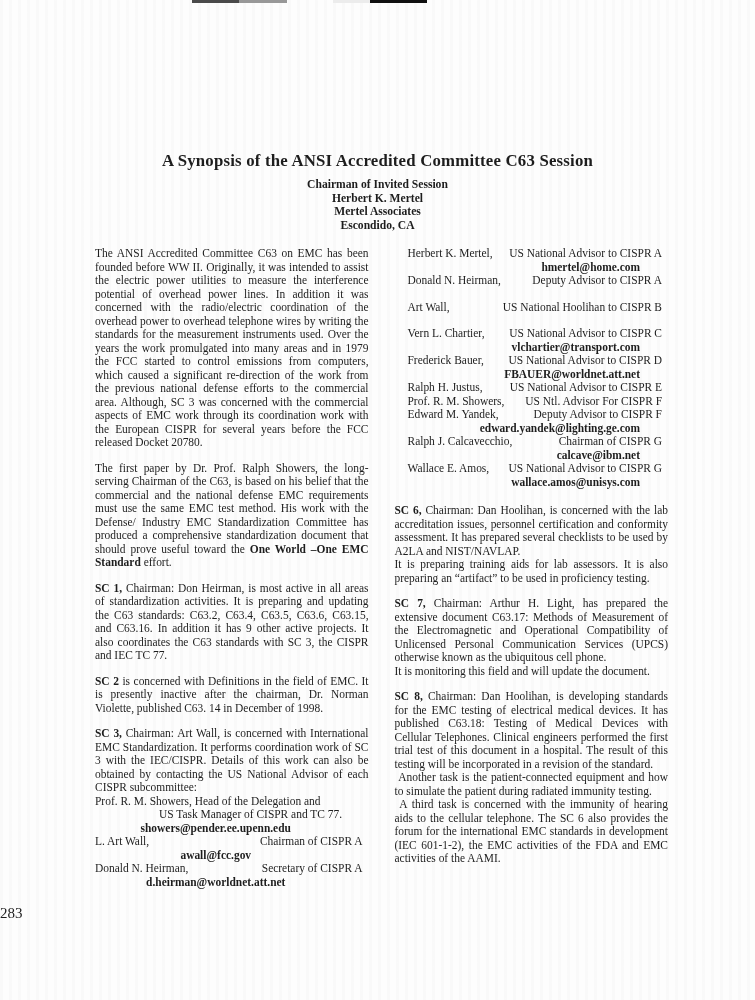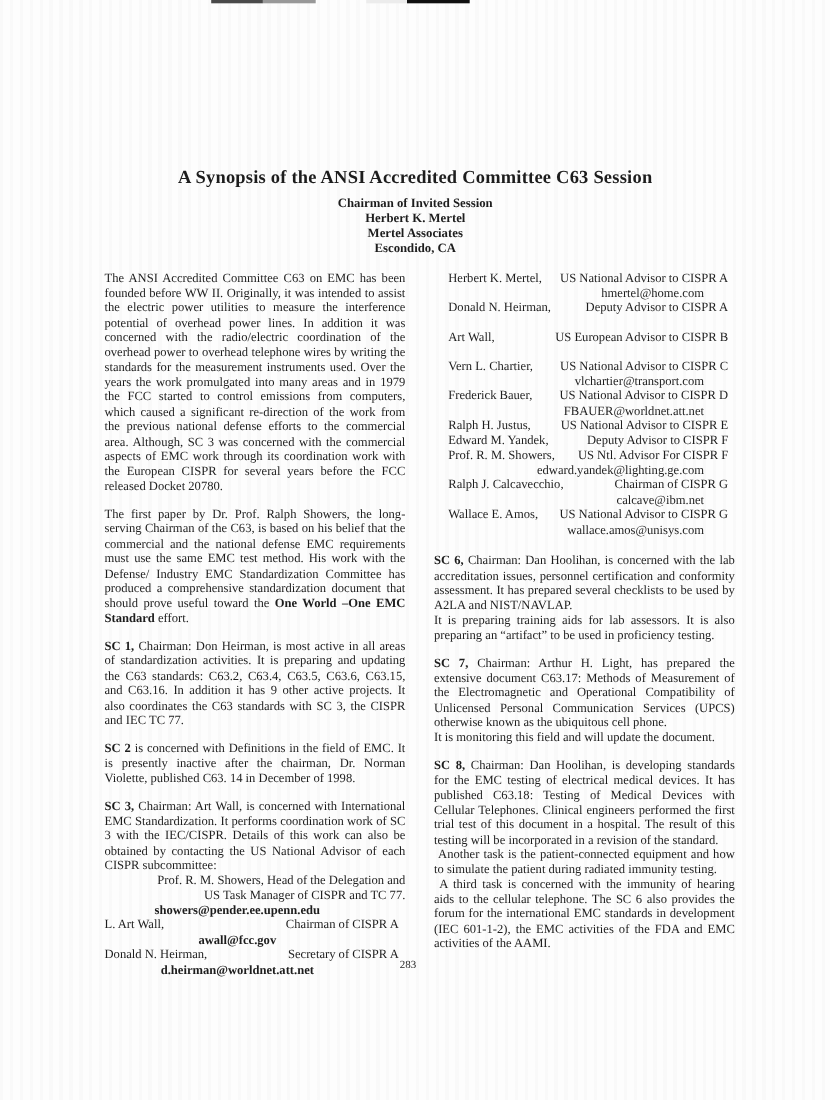--- a/index.html
+++ b/index.html
@@ -13,29 +13,29 @@
   .bar{position:absolute;top:0;height:3px;}
   .header{position:absolute;top:151px;left:0;width:755px;text-align:center;}
   .title{font-size:16.8px;font-weight:bold;letter-spacing:0.2px;margin:0 0 7px 0;}
   .sub{font-size:11.6px;font-weight:bold;line-height:13.6px;}
   .columns{position:absolute;top:247px;left:95px;width:573px;display:flex;gap:26px;}
   .col{width:282px;font-size:11.45px;line-height:13.5px;text-align:justify;}
   .col p{margin:0 0 12px 0;}
   .col p.tight{margin:0;}
   .preline{white-space:pre-line;}
   b.lead{font-weight:bold;}
-  .c-line{text-align:right;}
+  .c-line{text-align:left;}
   .c-indent{padding-left:64px;}
   .c-email{font-weight:bold;text-align:center;padding-right:32px;}
   .c-row{display:flex;justify-content:space-between;padding-right:6px;align-items:flex-end;}
   .adv{margin-bottom:15px;}
   .adv-row{display:flex;justify-content:space-between;padding-right:6px;margin-left:13px;}
   .adv-row.gap-top{margin-top:13px;}
-  .adv-email{font-weight:normal;text-align:right;padding-right:28px;}
-  .page-num{position:absolute;top:872px;left:0;width:742px;text-align:center;font-size:10px;}
+  .adv-email{font-weight:bold;text-align:right;padding-right:28px;}
+  .page-num{position:absolute;top:905px;left:0;width:742px;font-size:15px;}
 </style>
 </head>
 <body>
 
 <div class="sheet">
 
   <div id="scan-bars">
       <div class="bar" style="left: 192px; width: 47px; background: rgb(74, 74, 74);"></div>
       <div class="bar" style="left: 239px; width: 48px; background: rgb(152, 152, 152);"></div>
       <div class="bar" style="left: 333px; width: 37px; background: rgb(236, 236, 236);"></div>
@@ -79,43 +79,43 @@
             <span>Herbert K. Mertel,</span>
             <span>US National Advisor to CISPR A</span>
           </div>
         <div class="adv-email">hmertel@home.com</div>
         <div class="adv-row">
             <span>Donald N. Heirman,</span>
             <span>Deputy Advisor to CISPR A</span>
           </div>
         <div class="adv-row gap-top">
             <span>Art Wall,</span>
-            <span>US European Advisor to CISPR B</span>
+            <span>US National Hoolihan to CISPR B</span>
           </div>
         <div class="adv-row gap-top">
             <span>Vern L. Chartier,</span>
             <span>US National Advisor to CISPR C</span>
           </div>
         <div class="adv-email">vlchartier@transport.com</div>
         <div class="adv-row">
             <span>Frederick Bauer,</span>
             <span>US National Advisor to CISPR D</span>
           </div>
         <div class="adv-email">FBAUER@worldnet.att.net</div>
         <div class="adv-row">
             <span>Ralph H. Justus,</span>
             <span>US National Advisor to CISPR E</span>
           </div>
         <div class="adv-row">
+            <span>Prof. R. M. Showers,</span>
+            <span>US Ntl. Advisor For CISPR F</span>
+          </div>
+        <div class="adv-row">
             <span>Edward M. Yandek,</span>
             <span>Deputy Advisor to CISPR F</span>
-          </div>
-        <div class="adv-row">
-            <span>Prof. R. M. Showers,</span>
-            <span>US Ntl. Advisor For CISPR F</span>
           </div>
         <div class="adv-email">edward.yandek@lighting.ge.com</div>
         <div class="adv-row">
             <span>Ralph J. Calcavecchio,</span>
             <span>Chairman of CISPR G</span>
           </div>
         <div class="adv-email">calcave@ibm.net</div>
         <div class="adv-row">
             <span>Wallace E. Amos,</span>
             <span>US National Advisor to CISPR G</span>

